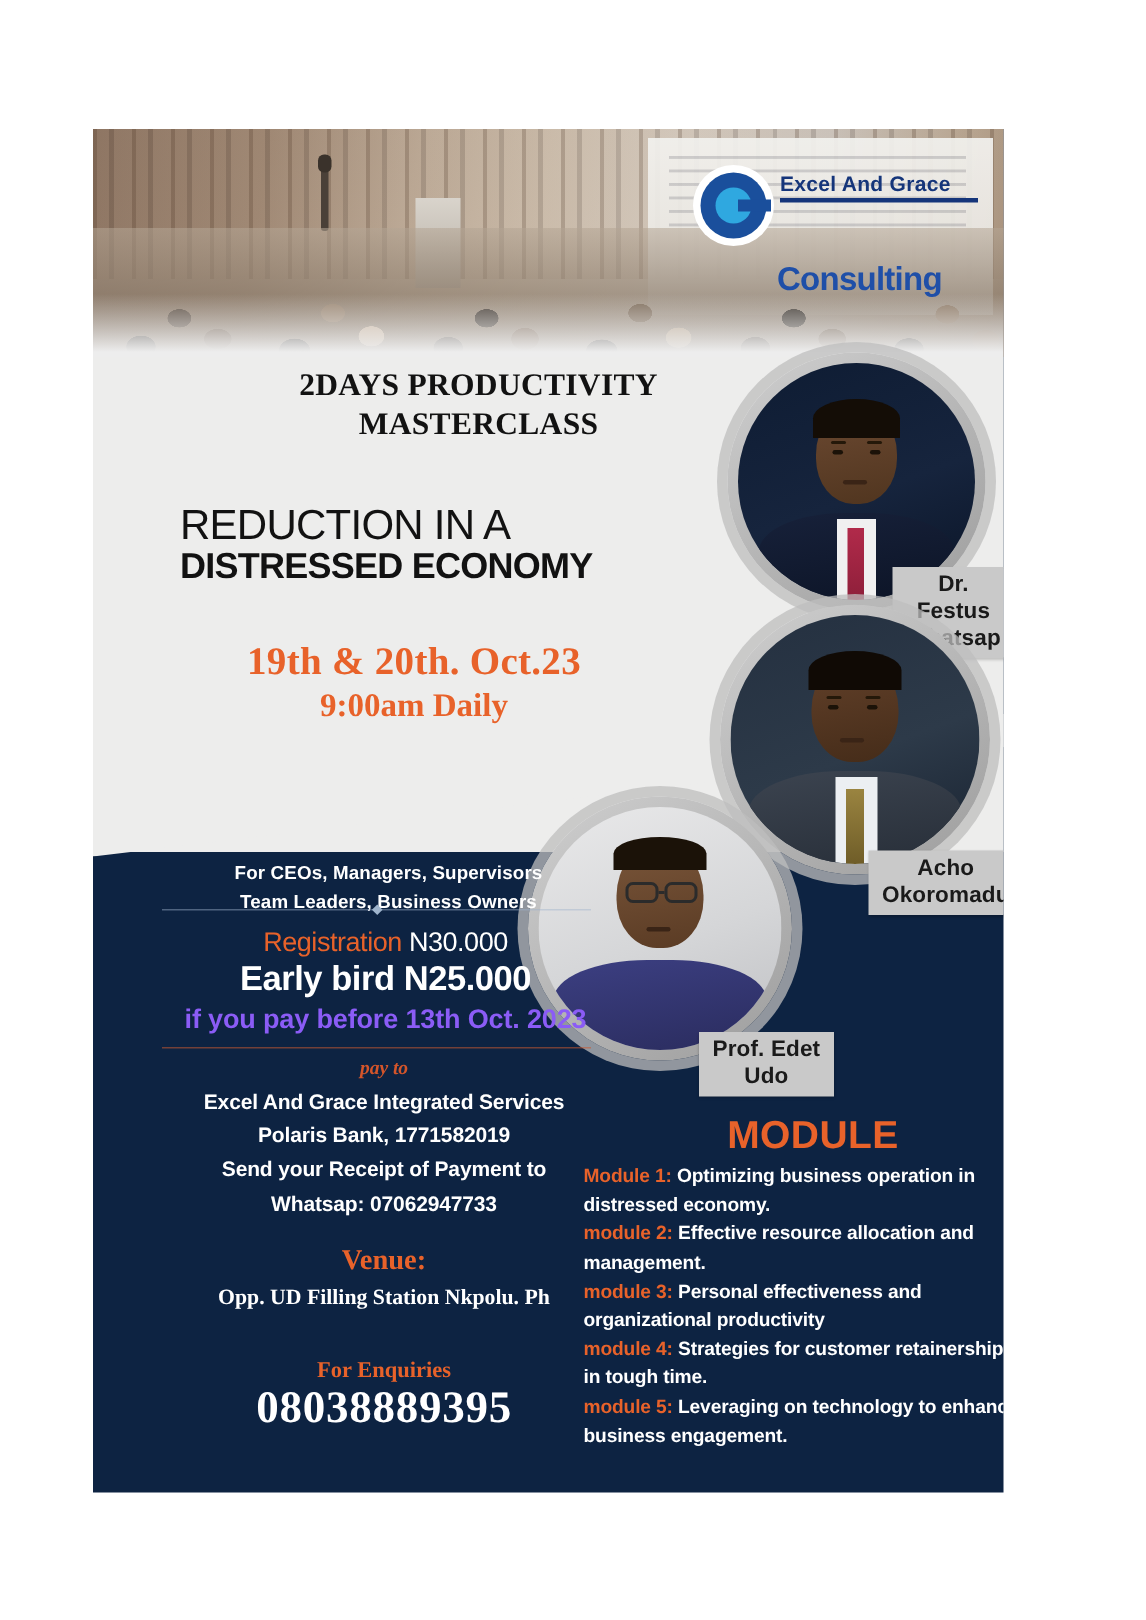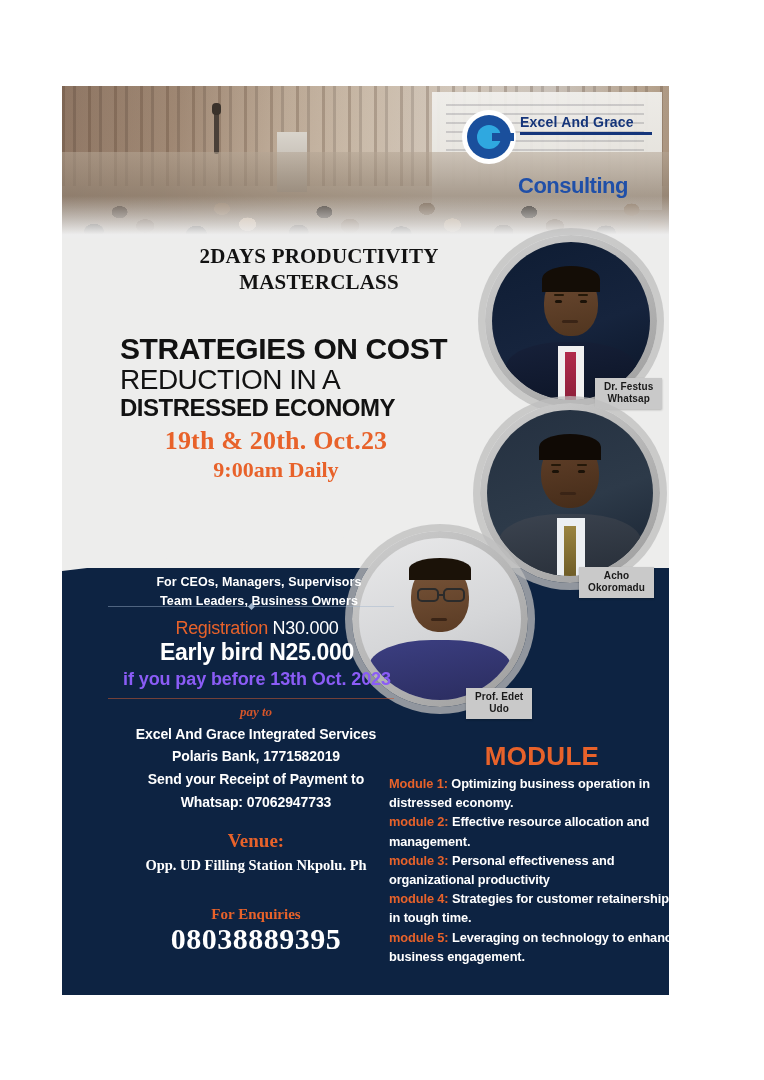--- a/index.html
+++ b/index.html
@@ -162,21 +162,21 @@
   .s-dark2{ background:linear-gradient(170deg,#63412a,#452c19); }
   .s-dark3{ background:linear-gradient(170deg,#7a563a,#5a3b24); }
   .torso{ position:absolute; bottom:0; border-radius:44% 44% 0 0; }
   .eye{ position:absolute; width:7px; height:3px; background:#1b1208; border-radius:2px; }
   .mouth{ position:absolute; width:16px; height:3px; background:#3a2416; border-radius:2px; }
   .brow{ position:absolute; width:10px; height:2px; background:#241809; border-radius:2px; }
   .glasses{ position:absolute; border:2px solid #2b2b2b; border-radius:5px; }
 
   .sp-label{
     position:absolute; background:#c9c9c9; color:#1a1a1a;
-    font-size:10px; font-weight:bold; text-align:center;
+    font-size:15px; font-weight:bold; text-align:center;
     line-height:1.2; padding:3px 9px 4px; letter-spacing:.1px;
     box-shadow:0 1px 2px rgba(0,0,0,.25);
   }
   .lab1{ left:533px; top:292px; }
   .lab2{ left:517px; top:481px; }
   .lab3{ left:404px; top:602px; }
 
   
   .audience{
     position:absolute; left:52px; top:487px; width:290px;
@@ -264,21 +264,20 @@
         <div class="logo-t2">Consulting</div>
       </div>
     </div>
 
     <div class="light-sec"></div>
     <div class="light-diag"></div>
 
     <div class="kicker">2DAYS PRODUCTIVITY MASTERCLASS</div>
 
     <div class="headline">
-      <div class="hl1">STRATEGIES ON COST</div>
       <div class="hl2">REDUCTION IN A</div>
       <div class="hl3">DISTRESSED ECONOMY</div>
     </div>
 
     <div class="dateline">
       <div class="date-main">19th &amp; 20th. Oct.23</div>
       <div class="date-sub">9:00am Daily</div>
     </div>
 
     <div class="sp sp1">

